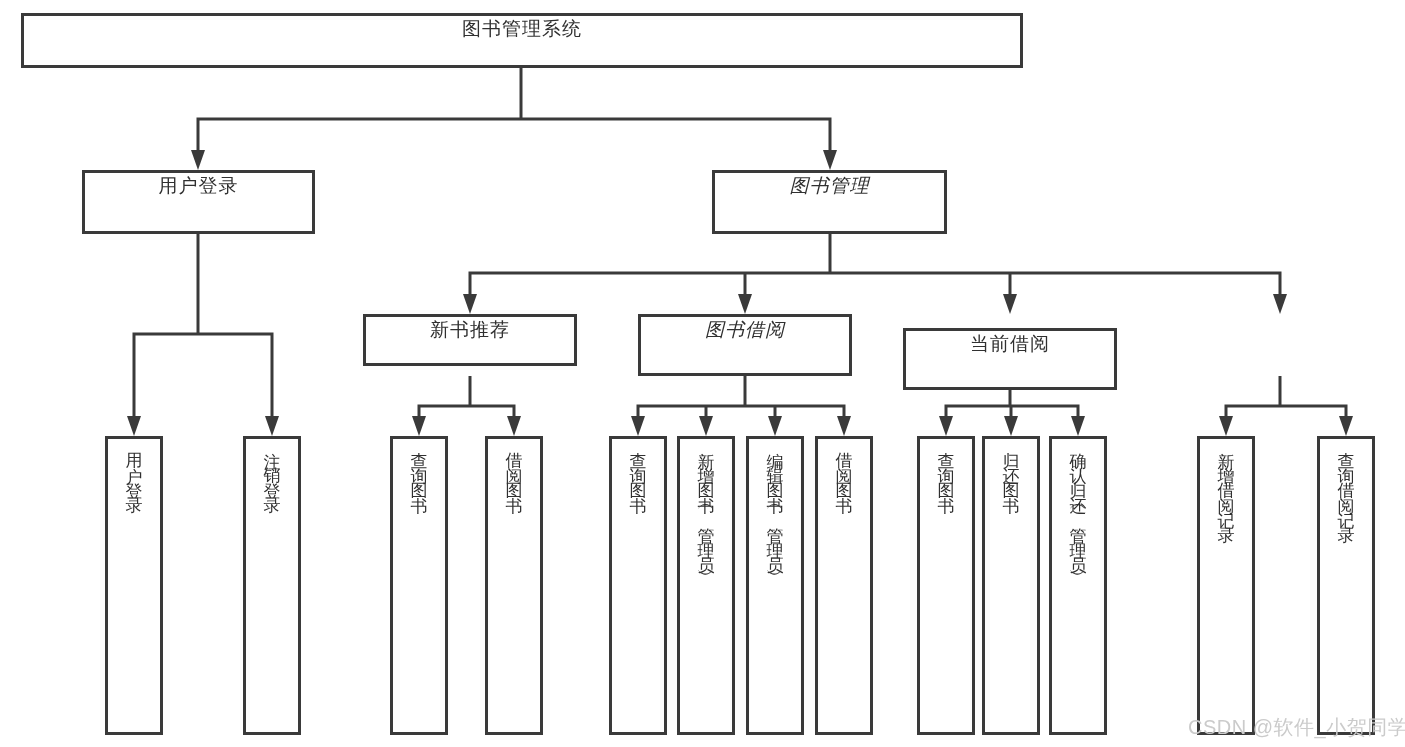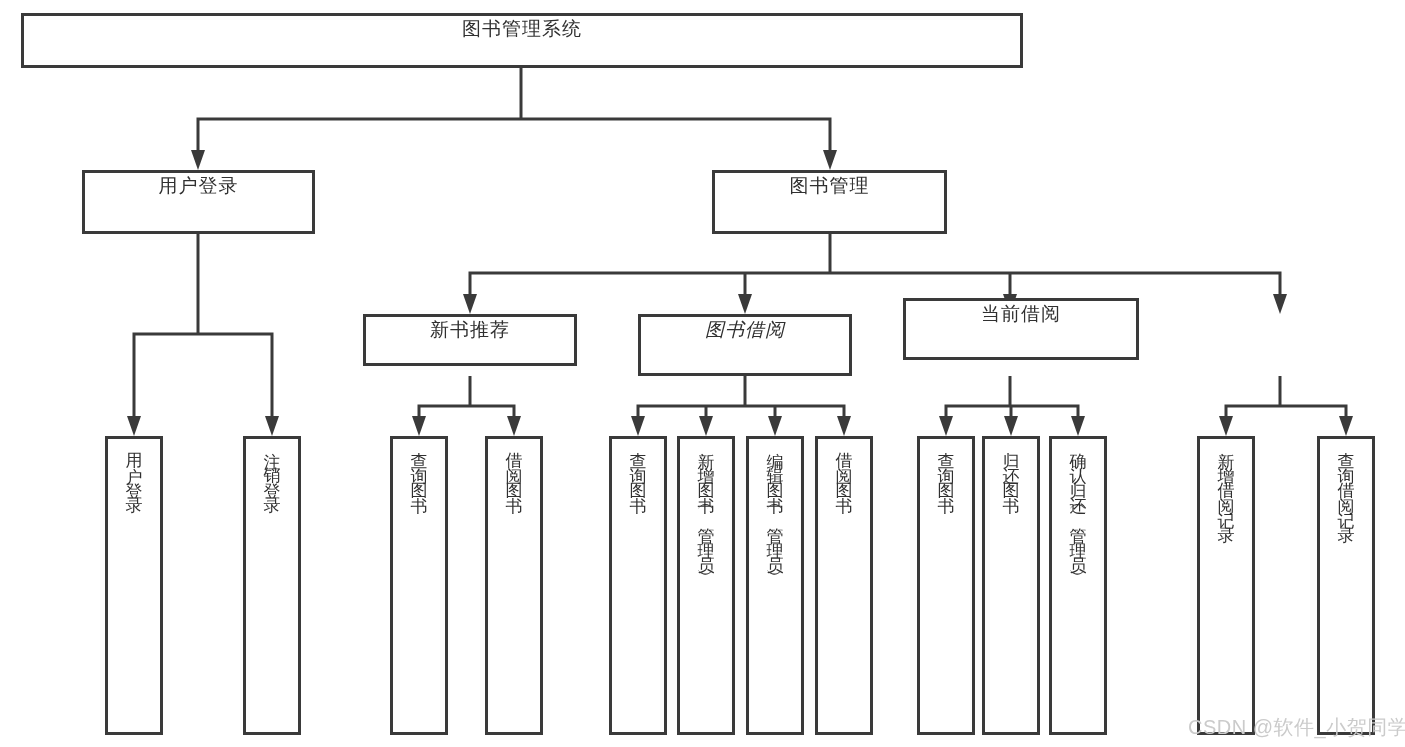--- a/index.html
+++ b/index.html
@@ -111,31 +111,31 @@
     </g>
   </svg>
 
   <div class="node" style="left:21px; top:13px; width:1002px; height:55px;">
     <span>图书管理系统</span>
   </div>
 
   <div class="node" style="left:82px; top:170px; width:233px; height:64px;">
     <span>用户登录</span>
   </div>
-  <div class="node" style="left:712px; top:170px; width:235px; height:64px;">
+  <div class="node" style="left:712px; top:170px; width:235px; height:64px;font-style:italic;">
     <span>图书管理</span>
   </div>
 
   <div class="node" style="left:363px; top:314px; width:214px; height:52px;">
     <span>新书推荐</span>
   </div>
   <div class="node" style="left:638px; top:314px; width:214px; height:62px;font-style:italic;">
     <span>图书借阅</span>
   </div>
-  <div class="node" style="left:903px; top:298px; width:236px; height:62px;">
+  <div class="node" style="left:903px; top:328px; width:214px; height:62px;">
     <span>当前借阅</span>
   </div>
 
   <div class="node leaf" style="left:105px; top:436px; width:58px; height:299px;">
     <span class="vtext">用户登录</span>
   </div>
   <div class="node leaf" style="left:243px; top:436px; width:58px; height:299px;">
     <span class="vtext">注销登录</span>
   </div>
 

